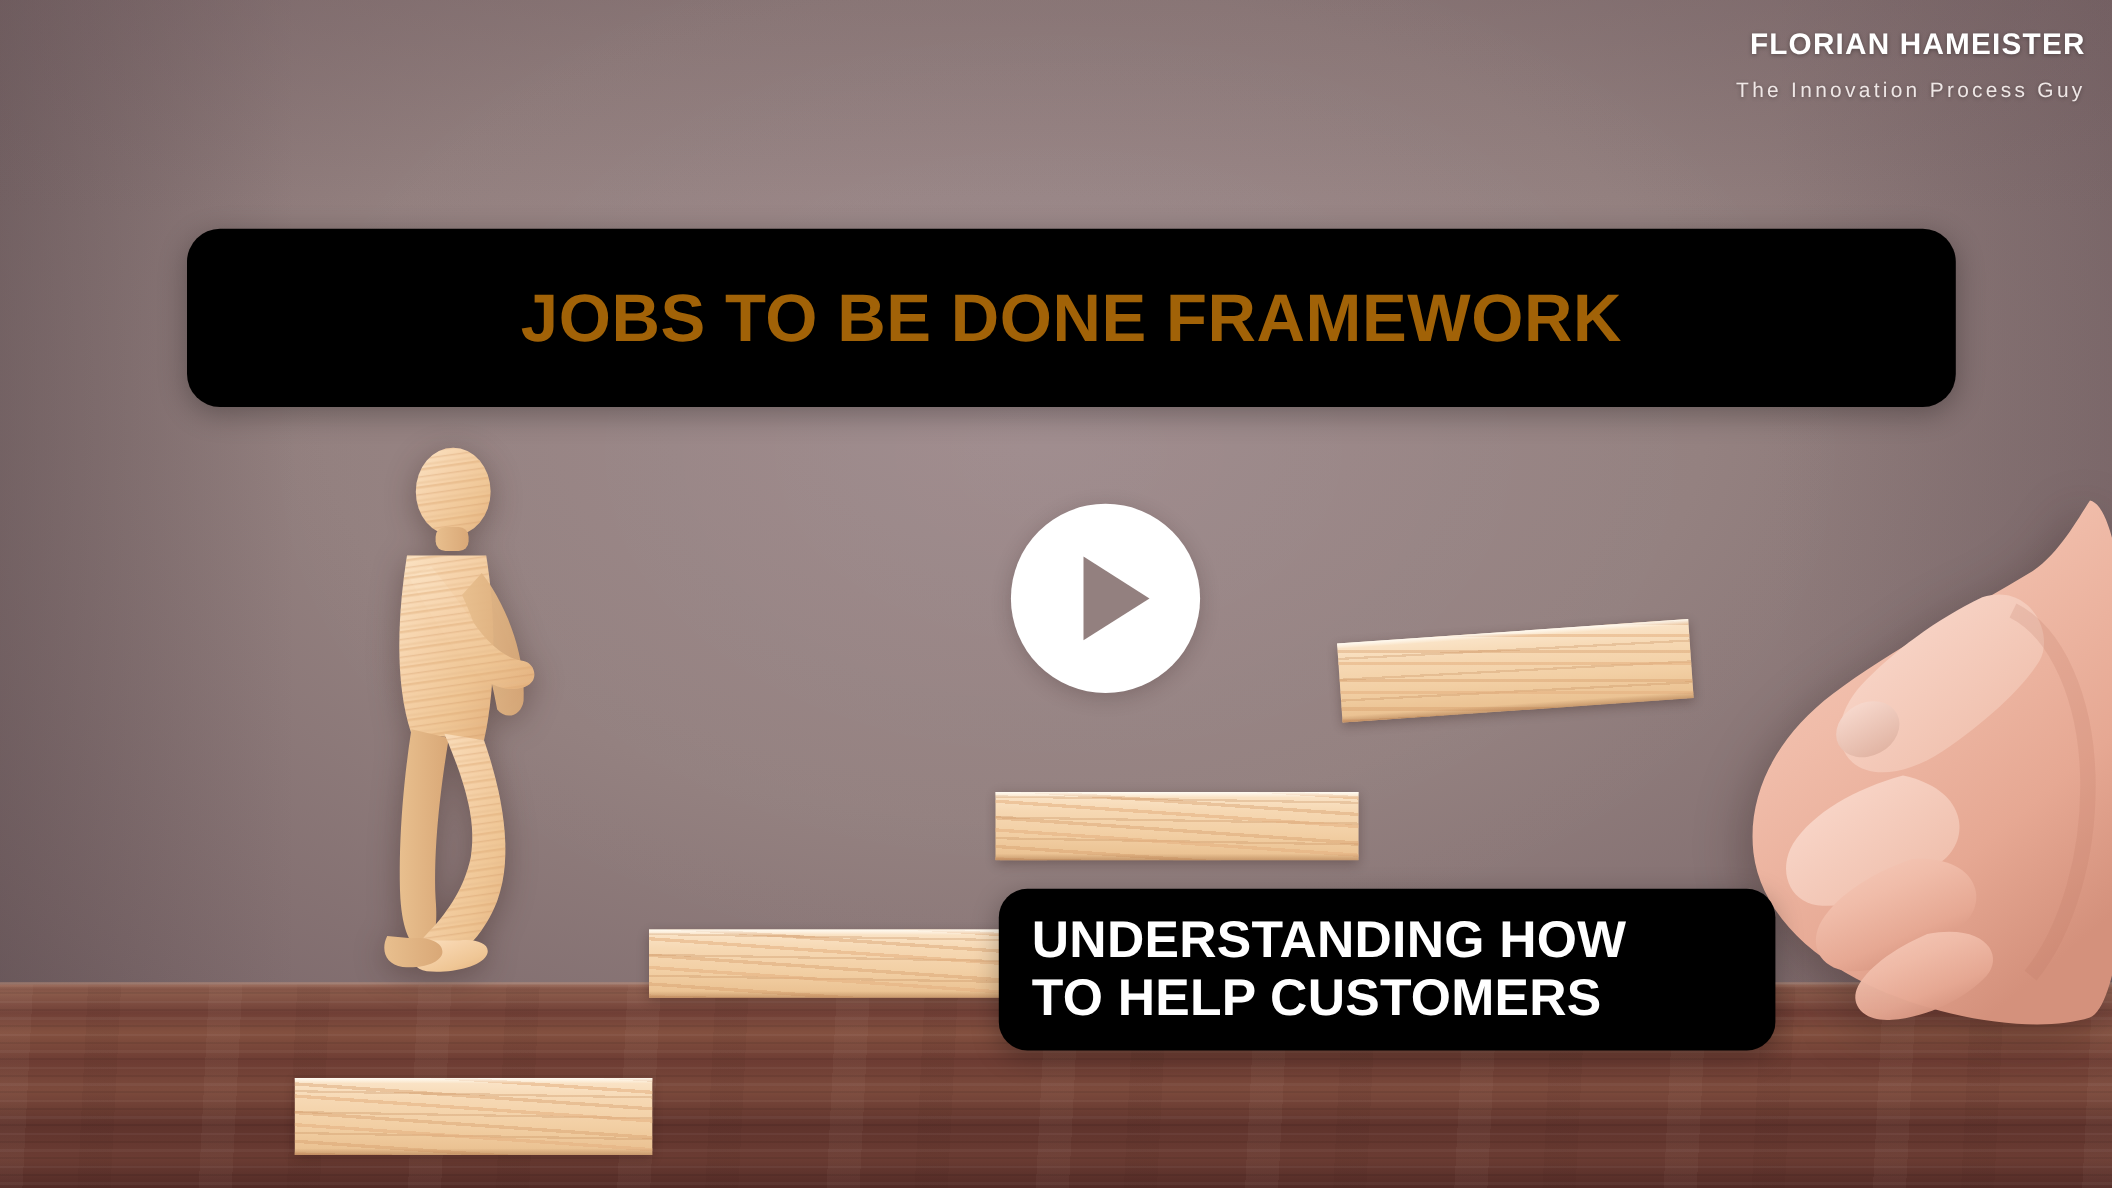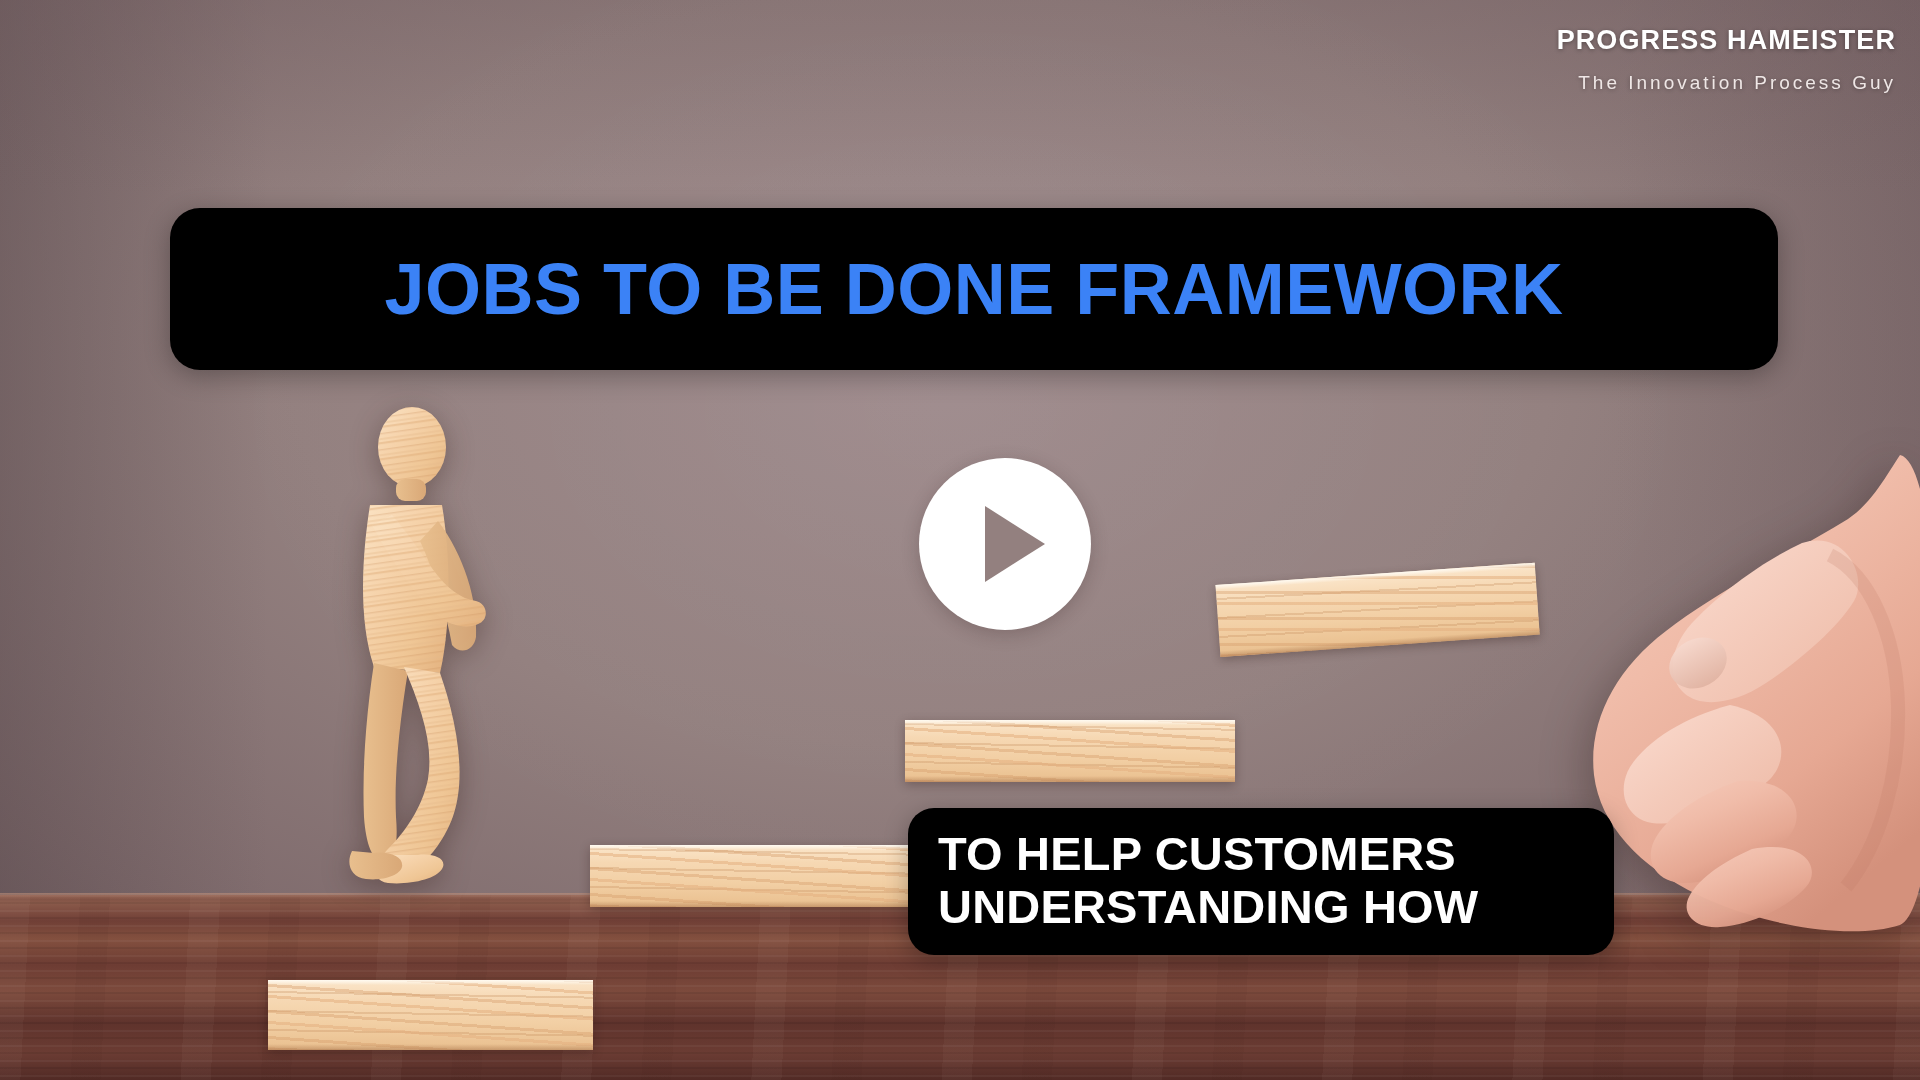--- a/index.html
+++ b/index.html
@@ -195,22 +195,22 @@
     height: 162px;
     background: #000000;
     border-radius: 30px;
     display: flex;
     align-items: center;
     justify-content: center;
     z-index: 25;
     box-shadow: 0 6px 26px rgba(0,0,0,0.30);
   }
   .title-text {
-    color: #3b82f6;
-    font-size: 72px;
+    color: #a16207;
+    font-size: 61px;
     font-weight: 700;
     letter-spacing: 0.5px;
     line-height: 1;
     white-space: nowrap;
     padding: 0 34px;
   }
 
   
   .play-button {
     position: absolute;
@@ -355,30 +355,30 @@
     <path d="M308,356 C 268,370 236,392 224,416 C 214,438 228,458 254,458
              C 290,458 336,436 358,412 C 378,390 364,352 308,356 Z" fill="url(#skin)"></path>
 
     <path d="M322,424 C 290,438 266,456 258,474 C 252,490 266,504 290,502
              C 322,500 358,482 376,462 C 392,444 376,414 322,424 Z" fill="url(#skin)" opacity="0.96"></path>
 
     <path d="M400,130 C 440,150 466,210 468,280 C 470,350 450,420 416,462" stroke="rgba(190,120,100,0.20)" stroke-width="14" fill="none"></path>
   </svg>
 
   <div class="brand">
-    <div class="brand-name">PROGRESS HAMEISTER</div>
+    <div class="brand-name">FLORIAN HAMEISTER</div>
     <div class="brand-tagline">The Innovation Process Guy</div>
   </div>
 
   <div class="title-banner">
     <div class="title-text">JOBS TO BE DONE FRAMEWORK</div>
   </div>
 
   <div class="play-button">
     <div class="play-triangle"></div>
   </div>
 
   <div class="subtitle-box">
+    <div class="subtitle-line">UNDERSTANDING HOW</div>
     <div class="subtitle-line">TO HELP CUSTOMERS</div>
-    <div class="subtitle-line">UNDERSTANDING HOW</div>
   </div>
 
 </div>
 
 </body></html>

